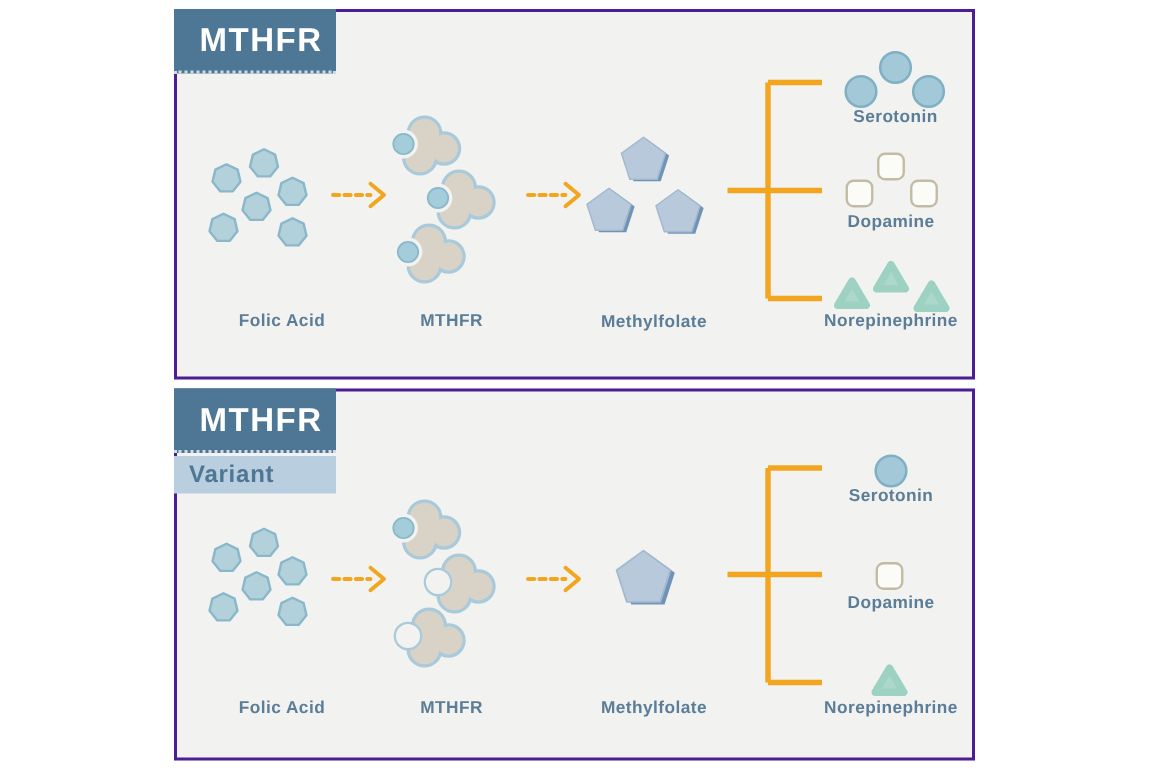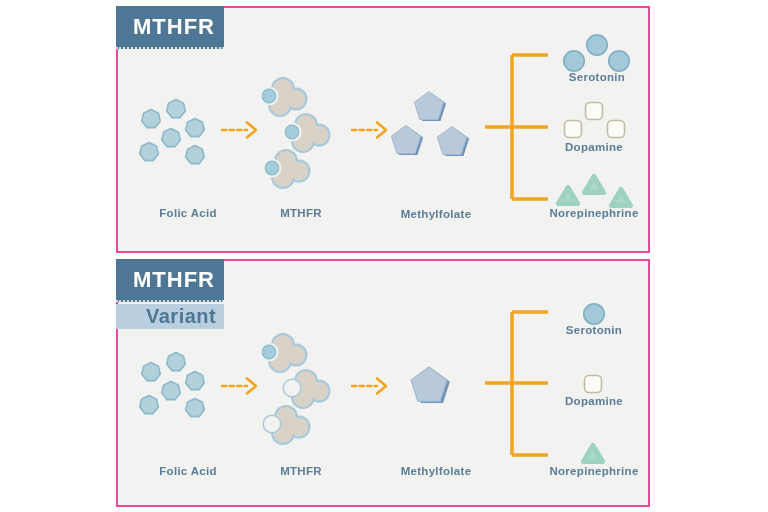--- a/index.html
+++ b/index.html
@@ -2,37 +2,37 @@
 <html><head>
 <meta charset="utf-8">
 <style>
   html,body{margin:0;padding:0;background:#ffffff;}
   #canvas{
     position:relative;width:768px;height:512px;background:#ffffff;overflow:hidden;
     font-family:"Liberation Sans",sans-serif;
   }
   .panel{
     position:absolute;left:116px;width:530px;
-    background:#f2f2f0;border:2px solid #ec4899;
+    background:#f2f2f0;border:2px solid #4c1d95;
   }
   #panel-normal{top:6px;height:243px;}
   #panel-variant{top:259px;height:244px;}
   .panel svg{position:absolute;left:0;top:0;width:100%;height:100%;}
   .hdr{
     position:absolute;left:-2px;top:-2px;width:108px;height:43px;z-index:2;
     background:#4e7795;color:#ffffff;
     display:flex;align-items:center;padding-left:17px;box-sizing:border-box;
     font-size:22px;font-weight:bold;letter-spacing:1px;
     border-bottom:2px dotted #cfdce6;
   }
   .subhdr{
     position:absolute;left:-2px;top:43px;width:108px;height:25px;z-index:2;
     background:#b9cedf;color:#4e7795;
-    display:flex;align-items:center;padding-left:30px;box-sizing:border-box;
-    font-size:20px;font-weight:bold;letter-spacing:0.5px;
+    display:flex;align-items:center;padding-left:10px;box-sizing:border-box;
+    font-size:16px;font-weight:bold;letter-spacing:0.5px;
   }
   text{
     font-family:"Liberation Sans",sans-serif;
     font-size:11.5px;font-weight:600;fill:#5b7d98;
     text-anchor:middle;letter-spacing:0.3px;
   }
   .bracket{fill:none;stroke:#f2a51f;stroke-width:3.6;}
 </style>
 </head>
 <body>

